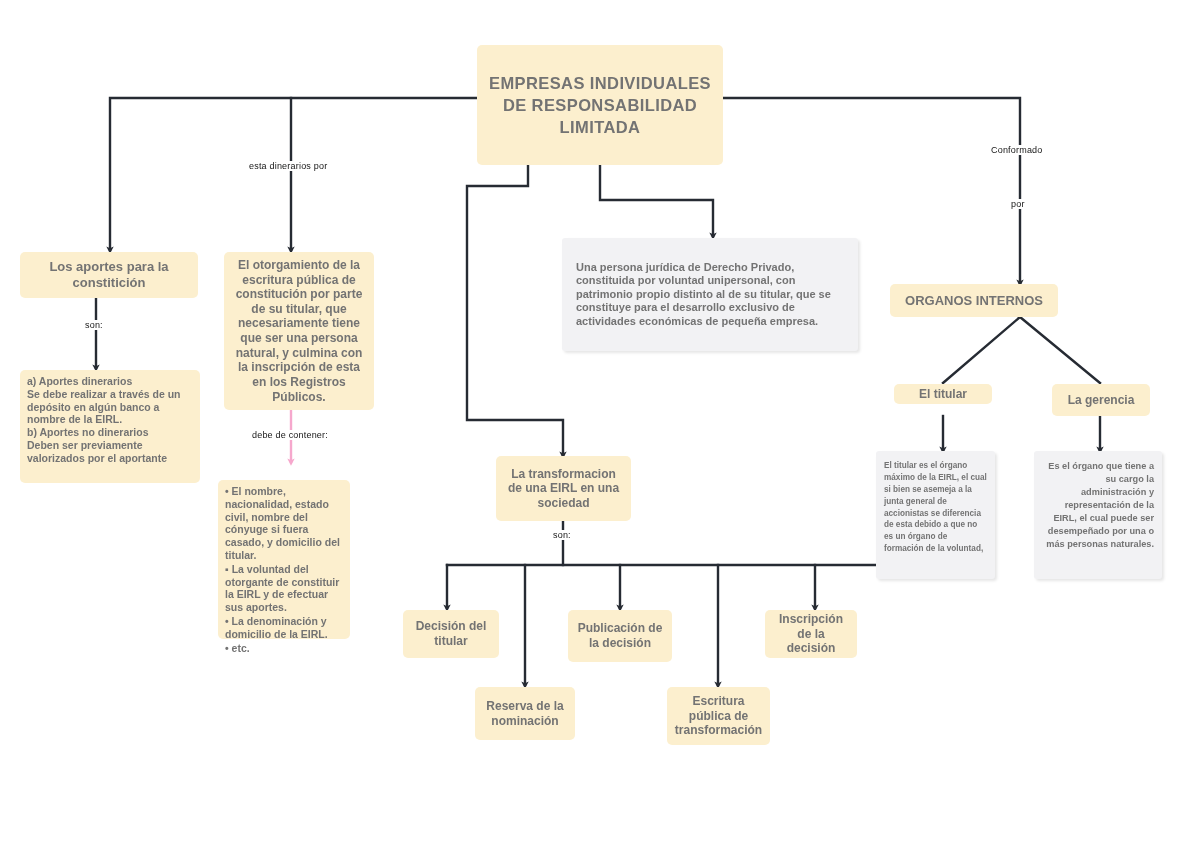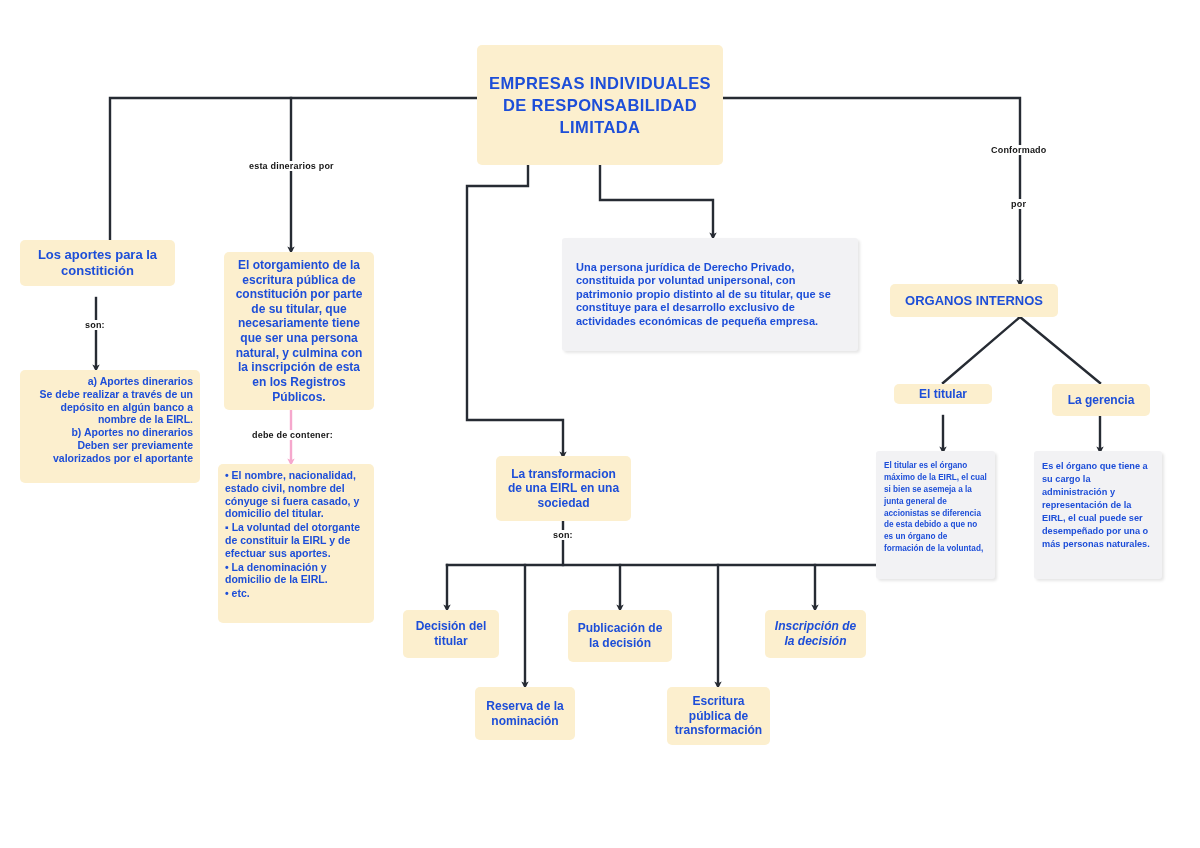--- a/index.html
+++ b/index.html
@@ -24,21 +24,21 @@
     top: 0;
     width: 1200px;
     height: 848px;
     pointer-events: none;
   }
   .node {
     position: absolute;
     box-sizing: border-box;
     background: #fcefce;
     border-radius: 5px;
-    color: #1d4ed8;
+    color: #737373;
     display: flex;
     align-items: center;
     justify-content: center;
     text-align: center;
     line-height: 1.22;
     font-weight: bold;
     padding: 5px 7px;
   }
   .node.gray {
     background: #f2f2f4;
@@ -51,40 +51,40 @@
     justify-content: flex-start;
   }
   .node.topleft {
     align-items: flex-start;
     text-align: left;
     justify-content: flex-start;
   }
   .wire-label {
     position: absolute;
     font-size: 9px;
-    font-weight: bold;
+    font-weight: normal;
     color: #161616;
     background: #ffffff;
     padding: 0 3px;
     white-space: nowrap;
     letter-spacing: 0.2px;
   }
   #title-node {
     font-size: 16.5px;
     letter-spacing: 0.4px;
     line-height: 1.35;
   }
   .f13 { font-size: 13px; }
   .f12 { font-size: 12px; }
   .f11 { font-size: 11px; }
   .f105 { font-size: 10.5px; }
   .f8 { font-size: 8.2px; line-height: 1.45; }
   .f9 { font-size: 9.2px; line-height: 1.42; }
   .body-text { font-weight: bold; }
-  .body-text p { margin: 0; text-align: right; }
+  .body-text p { margin: 0; }
   .body-text .hd { font-weight: bold; }
   .bullets { margin: 0; }
   .bullets p { margin: 0 0 1px 0; }
 </style>
 </head>
 <body>
 
 <div id="canvas">
 
   <svg id="wires" viewBox="0 0 1200 848" xmlns="http://www.w3.org/2000/svg">
@@ -144,38 +144,38 @@
   <div class="wire-label" style="left:988px; top:145px;">Conformado</div>
 
   <div class="wire-label" style="left:1008px; top:199px;">por</div>
 
   <div class="wire-label" style="left:82px; top:320px;">son:</div>
 
   <div class="wire-label" style="left:249px; top:430px;">debe de contener:</div>
 
   <div class="wire-label" style="left:550px; top:530px;">son:</div>
 
-  <div class="node f13" style="left:20px; top:240px; width:155px; height:46px;">
+  <div class="node f13" style="left:20px; top:252px; width:178px; height:46px;">
     <span>Los aportes para la constitición</span>
   </div>
 
   <div class="node topleft f105 body-text" style="left:20px; top:370px; width:180px; height:113px;">
     <div>
       <p class="hd">a) Aportes dinerarios</p>
       <p>Se debe realizar a través de un depósito en algún banco a nombre de la EIRL.</p>
       <p class="hd">b) Aportes no dinerarios</p>
       <p>Deben ser previamente valorizados por el aportante</p>
     </div>
   </div>
 
   <div class="node f12" style="left:224px; top:252px; width:150px; height:158px;">
     <span>El otorgamiento de la escritura pública de constitución por parte de su titular, que necesariamente tiene que ser una persona natural, y culmina con la inscripción de esta en los Registros Públicos.</span>
   </div>
 
-  <div class="node topleft f105 bullets" style="left:218px; top:464px; width:156px; height:159px;">
+  <div class="node topleft f105 bullets" style="left:218px; top:480px; width:132px; height:159px;">
     <div>
       <p>• El nombre, nacionalidad, estado civil, nombre del cónyuge si fuera casado, y domicilio del titular.</p>
       <p>▪ La voluntad del otorgante de constituir la EIRL y de efectuar sus aportes.</p>
       <p>• La denominación y domicilio de la EIRL.</p>
       <p>• etc.</p>
     </div>
   </div>
 
   <div class="node gray left f11" style="left:562px; top:238px; width:296px; height:113px; padding:12px 14px;">
     <span>Una persona jurídica de Derecho Privado, constituida por voluntad unipersonal, con patrimonio propio distinto al de su titular, que se constituye para el desarrollo exclusivo de actividades económicas de pequeña empresa.</span>
@@ -190,21 +190,21 @@
   </div>
 
   <div class="node f12" style="left:1052px; top:384px; width:98px; height:32px;">
     <span>La gerencia</span>
   </div>
 
   <div class="node gray left f8" style="left:876px; top:451px; width:119px; height:128px; padding:9px 8px; align-items:flex-start;">
     <span>El titular es el órgano máximo de la EIRL, el cual si bien se asemeja a la junta general de accionistas se diferencia de esta debido a que no es un órgano de formación de la voluntad,</span>
   </div>
 
-  <div class="node gray left f9" style="left:1034px; top:451px; width:128px; height:128px; padding:9px 8px; align-items:flex-start;">
+  <div class="node gray left f9" style="left:1034px; top:451px; width:128px; height:128px; padding:9px 8px; align-items:flex-start;text-align:right;">
     <span>Es el órgano que tiene a su cargo la administración y representación de la EIRL, el cual puede ser desempeñado por una o más personas naturales.</span>
   </div>
 
   <div class="node f12" style="left:496px; top:456px; width:135px; height:65px;">
     <span>La transformacion de una EIRL en una sociedad</span>
   </div>
 
   <div class="node f12" style="left:403px; top:610px; width:96px; height:48px;">
     <span>Decisión del titular</span>
   </div>
@@ -214,17 +214,17 @@
   </div>
 
   <div class="node f12" style="left:568px; top:610px; width:104px; height:52px;">
     <span>Publicación de la decisión</span>
   </div>
 
   <div class="node f12" style="left:667px; top:687px; width:103px; height:58px;">
     <span>Escritura pública de transformación</span>
   </div>
 
-  <div class="node f12" style="left:765px; top:610px; width:101px; height:48px;font-style:italic;">
+  <div class="node f12" style="left:765px; top:610px; width:92px; height:48px;">
     <span>Inscripción de la decisión</span>
   </div>
 
 </div>
 
 </body></html>

